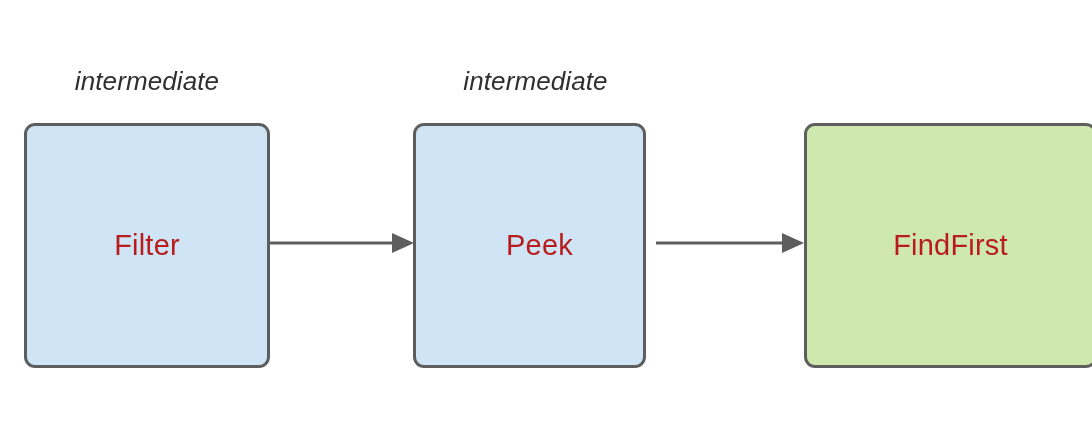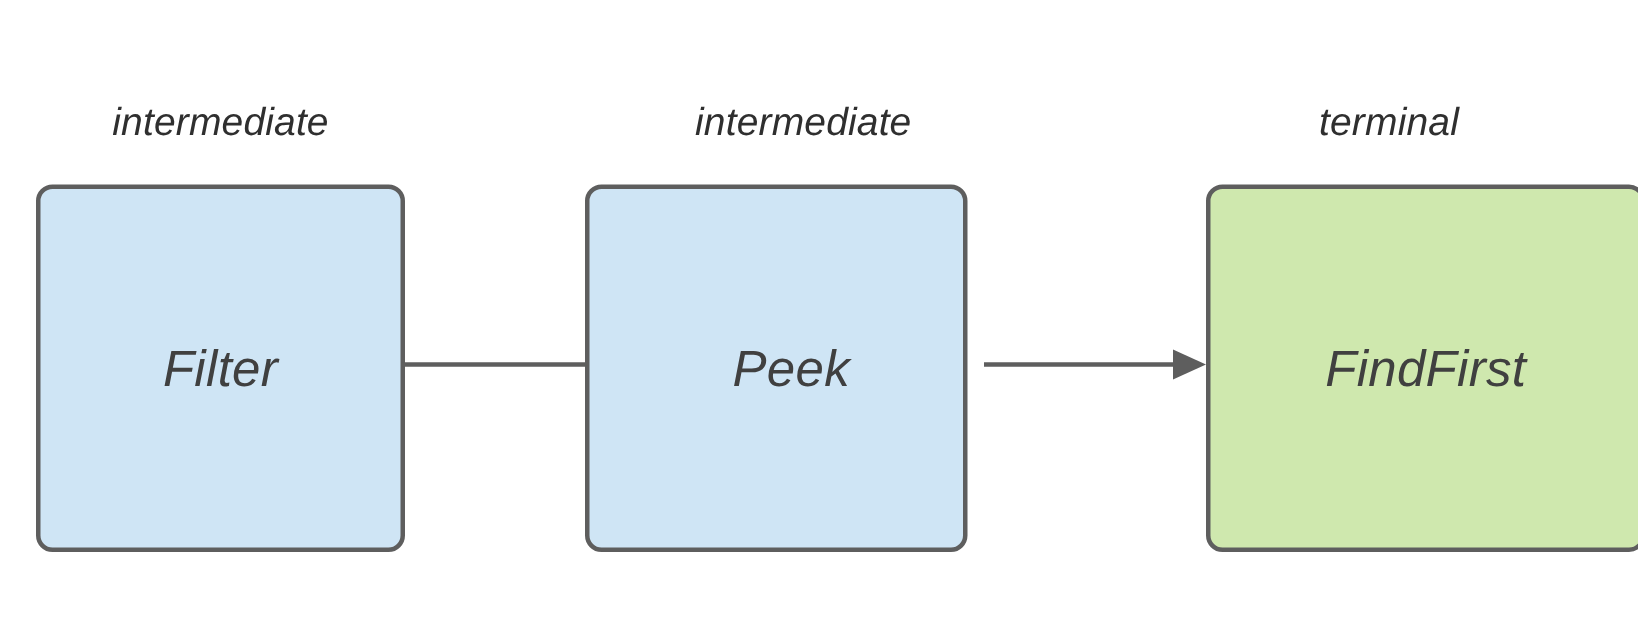--- a/index.html
+++ b/index.html
@@ -45,56 +45,54 @@
     align-items: center;
     justify-content: center;
   }
   .node-intermediate {
     background: #cfe5f5;
   }
   .node-terminal {
     background: #cfe8ae;
   }
   .node-label {
-    font-size: 34px;
+    font-size: 29px;
     line-height: 1;
-    color: #404040;
+    color: #b91c1c;
     white-space: nowrap;
     letter-spacing: 0.2px;
-    font-style: italic;
   }
 
   
   .edge {
     position: absolute;
     height: 34px;
     display: block;
   }
 </style>
 </head>
 <body>
 
 <div id="diagram-canvas">
 
   <div class="stage-label" style="left:24px; top:68px; width:246px;">intermediate</div>
 
   <div class="stage-label" style="left:413px; top:68px; width:245px;">intermediate</div>
 
-  <div class="stage-label" style="left:804px; top:68px; width:244px;">terminal</div>
 
   <div class="node node-intermediate" style="left:24px; top:123px; width:246px; height:245px;">
     <span class="node-label">Filter</span>
   </div>
 
   <svg class="edge" style="left:268px; top:226px; width:148px;" viewBox="0 0 148 34" preserveAspectRatio="none">
     <line x1="0" y1="17" x2="128" y2="17" stroke="#5e5e5e" stroke-width="3"></line>
     <polygon points="124,7 146,17 124,27" fill="#5e5e5e"></polygon>
   </svg>
 
-  <div class="node node-intermediate" style="left:390px; top:123px; width:255px; height:245px;padding-left:20px;">
+  <div class="node node-intermediate" style="left:413px; top:123px; width:233px; height:245px;padding-left:20px;">
     <span class="node-label">Peek</span>
   </div>
 
   <svg class="edge" style="left:656px; top:226px; width:150px;" viewBox="0 0 150 34" preserveAspectRatio="none">
     <line x1="0" y1="17" x2="130" y2="17" stroke="#5e5e5e" stroke-width="3"></line>
     <polygon points="126,7 148,17 126,27" fill="#5e5e5e"></polygon>
   </svg>
 
   <div class="node node-terminal" style="left:804px; top:123px; width:293px; height:245px;">
     <span class="node-label">FindFirst</span>

